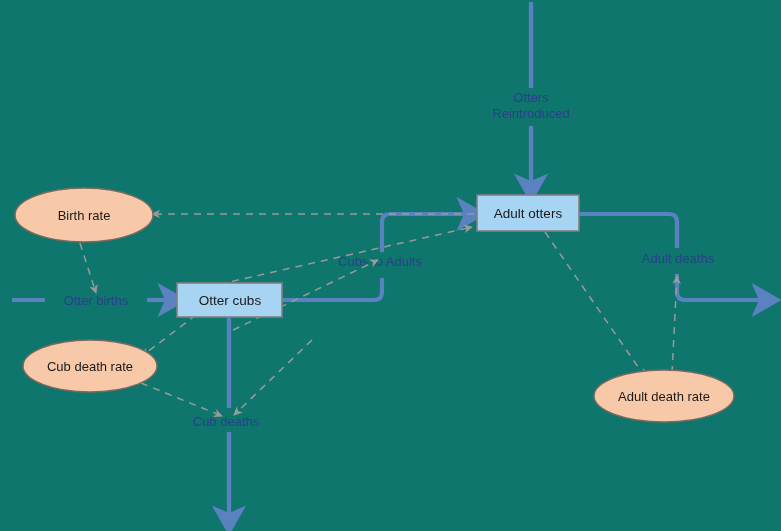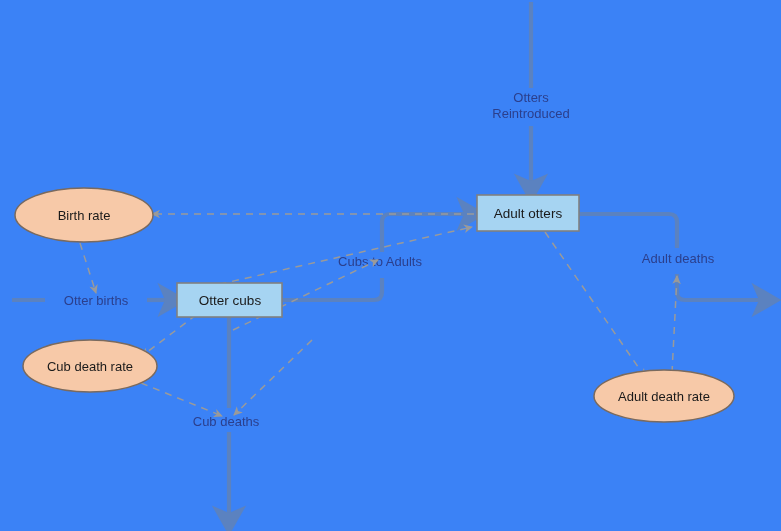--- a/index.html
+++ b/index.html
@@ -7,21 +7,21 @@
     padding: 0;
     background: #ffffff;
   }
   body {
     font-family: "Liberation Sans", sans-serif;
   }
   #canvas {
     position: relative;
     width: 781px;
     height: 531px;
-    background: #3b82f6;
+    background: #0f766e;
     overflow: hidden;
   }
   #diagram-svg {
     position: absolute;
     left: 0;
     top: 0;
     width: 781px;
     height: 531px;
   }
   .stock-label {

